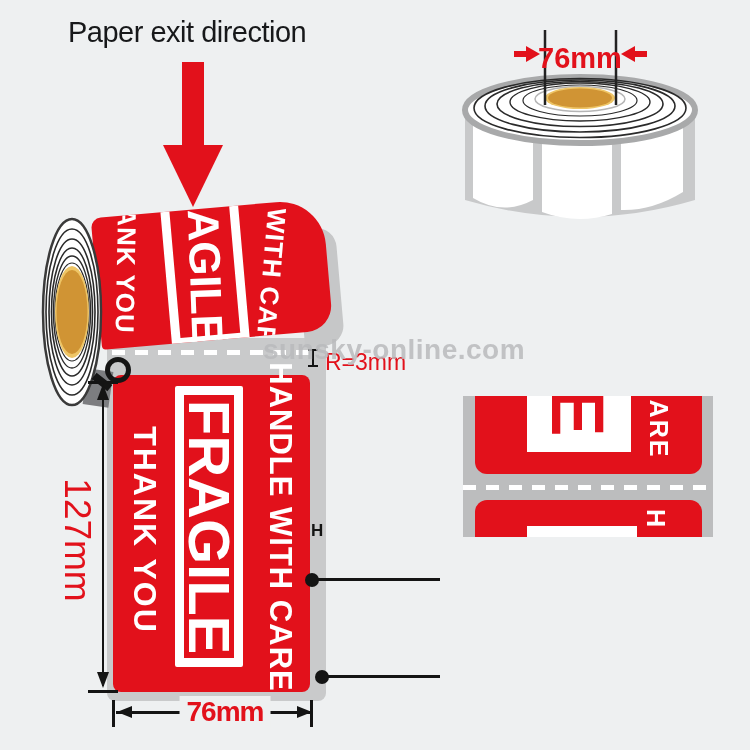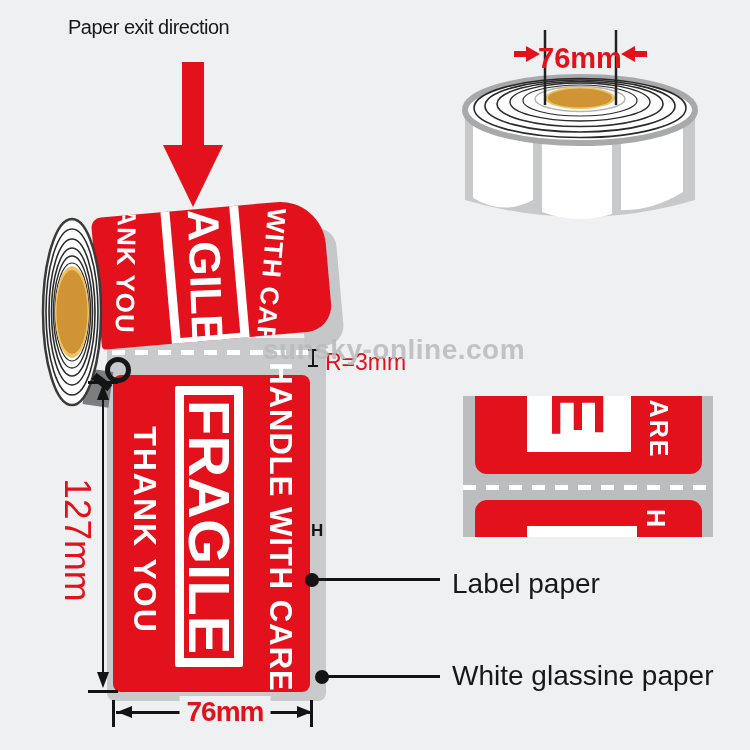--- a/index.html
+++ b/index.html
@@ -5,21 +5,21 @@
   html,body { margin:0; padding:0; background:#eef0f1; }
   .stage {
     position:relative; width:750px; height:750px; overflow:hidden;
     background:#eef0f1; font-family:"Liberation Sans", sans-serif;
   }
   .abs { position:absolute; }
   .vt  { position:absolute; white-space:nowrap; color:#fff; font-weight:bold;
          transform:translate(-50%,-50%) rotate(90deg); }
 
   
-  .h-paper-exit { left:68px; top:16px; font-size:20px; letter-spacing:-0.5px; color:#17181a; }
+  .h-paper-exit { left:68px; top:16px; font-size:29px; letter-spacing:-0.5px; color:#17181a; }
   .h-tear       { left:489px; top:352px; font-size:30px; letter-spacing:-0.5px; color:#17181a; }
   .t-rounded    { left:4px;  top:404px; font-size:25px; color:#17181a; }
 
   
   .exit-shaft { left:182px; top:62px; width:22px; height:84px; background:#e2111b; }
   .exit-head  { left:163px; top:145px; width:0; height:0;
                 border-left:30px solid transparent; border-right:30px solid transparent;
                 border-top:62px solid #e2111b; }
 
   
@@ -208,25 +208,23 @@
   <div class="abs ibeam">
     <div class="ibeam-cap" style="top:0;"></div>
     <div class="ibeam-stem"></div>
     <div class="ibeam-cap" style="top:16px;"></div>
   </div>
   <div class="abs t-r3">R=3mm</div>
   <div class="abs t-h">H</div>
 
   <div class="lead-dot dot-label"></div>
   <div class="lead-line line-label"></div>
-  <div class="abs t-label">Label paper</div>
 
   <div class="lead-dot dot-glassine"></div>
   <div class="lead-line line-glassine"></div>
-  <div class="abs t-glassine">White glassine paper</div>
 
   <div class="abs watermark">sunsky-online.com</div>
 
   <div class="abs panel">
     <div class="p-top">
       <div class="p-top-box">
         <div class="vt p-e">E</div>
       </div>
     </div>
     <div class="vt p-are">ARE</div>

